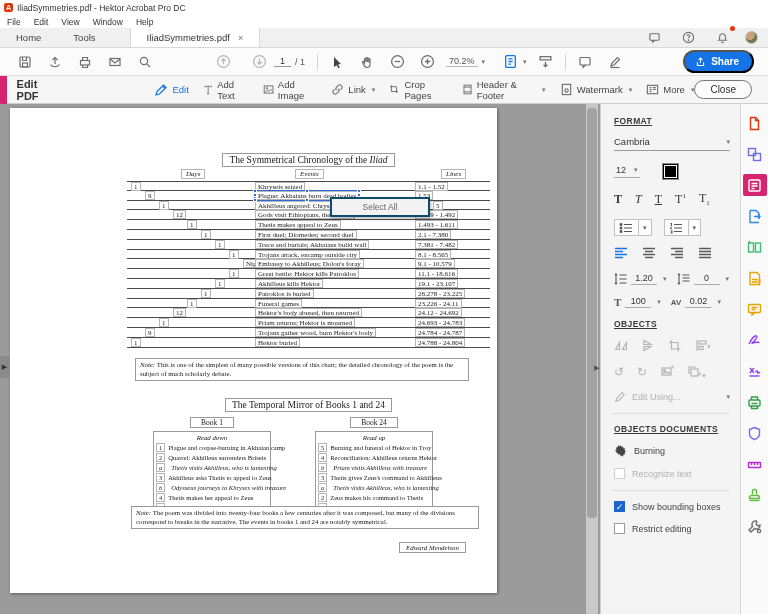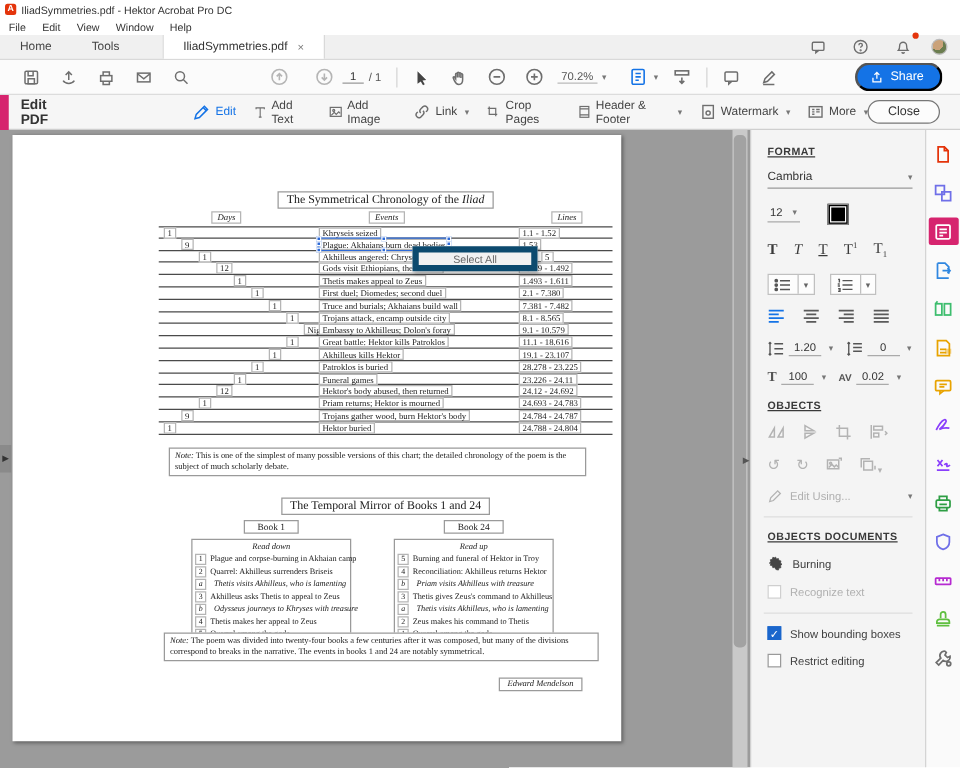--- a/index.html
+++ b/index.html
@@ -38,21 +38,21 @@
   .qi { display:flex; align-items:center; justify-content:center; width:22px; height:20px; }
   .qi svg { stroke:#6e6e6e; fill:none; stroke-width:1.2; }
   .qi.dis svg { stroke:#b5b5b5; }
   .gap8 { width:8px; } .gap14 { width:14px; }
   .vdiv { width:1px; height:16px; background:#d5d5d5; margin:0 8px; }
   .pagefield { font-size:9px; color:#555; display:flex; align-items:center; gap:4px; margin:0 4px; }
   .pagenum { border-bottom:1px solid #999; padding:0 6px; color:#333; }
   .zoomval { font-size:9px; color:#555; border-bottom:1px solid #bbb; padding:0 3px; margin-right:2px; }
   .caret { font-size:7px; color:#777; margin-left:2px; }
   .share-btn { margin-left:auto; margin-right:14px; background:#1473e6; color:#fff; font-size:10px;
-    border-radius:12px; padding:4px 13px 4px 10px; display:flex; align-items:center; gap:5px; }
+    border-radius:12px; padding:4px 13px 4px 10px; display:flex; align-items:center; gap:5px;font-weight:bold; }
   .share-btn svg { stroke:#fff; fill:none; stroke-width:1.3; }
 
   
   .editbar { position:absolute; left:0; top:76px; width:768px; height:28px; background:#f6f6f6;
     border-bottom:1px solid #cfcfcf; display:flex; align-items:center; }
   .accent { width:7px; height:28px; background:#d6246e; }
   .tool-title { font-size:11px; color:#333; font-weight:bold; margin-left:10px; }
   .editbar-tools { display:flex; align-items:center; gap:14px; margin-left:95px; }
   .etool { display:flex; align-items:center; gap:4px; font-size:9.5px; color:#444; }
   .etool svg { stroke:#6e6e6e; fill:none; stroke-width:1.2; }
@@ -77,48 +77,48 @@
   .watermark { position:absolute; top:8px; left:0; width:100%; text-align:center;
     font-family:"Liberation Sans", sans-serif; font-size:20px; font-weight:800; letter-spacing:.5px; color:#000;
     text-shadow:-1.5px -1.5px 0 #fff, 1.5px -1.5px 0 #fff, -1.5px 1.5px 0 #fff, 1.5px 1.5px 0 #fff, 0 0 1px #000; }
   .boxed { border:1px solid #9a9a9a; background:#fff; padding:1px 6px; }
   .chart-title { position:absolute; top:41px; left:0; width:100%; text-align:center; }
   .chart-title .boxed { display:inline-block; font-size:9.5px; }
   .table { position:absolute; top:61px; left:0; width:363px; }
   .thead { position:relative; height:12px; }
   .hd { position:absolute; top:0; font-size:7px; font-style:italic; border:1px solid #b5b5b5;
     padding:0 4px; height:10px; line-height:9px; background:#fff; }
-  .hd-days { left:42px; } .hd-events { left:168px; } .hd-lines { left:314px; }
+  .hd-days { left:54px; } .hd-events { left:168px; } .hd-lines { left:314px; }
   .t-row { position:relative; height:9.8px; border-bottom:1px solid #4a4a4a; }
   .t-row:first-child { border-top:1px solid #4a4a4a; }
   .cbox { position:absolute; top:0px; height:9px; line-height:8px; font-size:7px;
     border:1px solid #b5b5b5; background:#fff; padding:0 2px; white-space:nowrap; }
   .ev { left:128px; } .ln { left:288px; }
   .sel { outline:1px solid #2e6bd8; }
   .hndl { position:absolute; width:4px; height:4px; background:#2e6bd8; border:1px solid #fff; z-index:5; }
   .note-box { position:absolute; left:8px; width:334px; border:1px solid #9a9a9a; padding:2px 4px;
     font-size:6.8px; line-height:8.6px; background:#fff; }
   .note1 { top:250px; } .note2 { top:398px; left:4px; width:348px; }
   .mirror-title { position:absolute; top:286px; left:0; width:100%; text-align:center; }
   .mirror-title .boxed { display:inline-block; font-size:9.5px; }
-  .book { position:absolute; top:303px; width:128px; }
+  .book { position:absolute; top:303px; width:118px; }
   .book1 { left:26px; } .book24 { left:188px; }
   .book-title { text-align:center; margin-bottom:2px; }
   .book-title .boxed { display:inline-block; font-size:7.5px; padding:0 10px; }
   .book-body { border:1px solid #9a9a9a; background:#fff; padding:2px 2px 3px 2px; }
   .read-dir { text-align:center; font-style:italic; font-size:6.8px; margin-bottom:2px; }
   .bitem { display:flex; align-items:flex-start; margin-bottom:1px; }
   .bnum { flex:0 0 auto; border:1px solid #b5b5b5; font-size:6.3px; line-height:7px; height:9px;
     padding:0 2px; margin-right:3px; background:#fff; }
   .btxt { font-size:6.6px; line-height:9px; white-space:nowrap; }
   .btxt.it { font-style:italic; padding-left:3px; }
   .credit { position:absolute; top:428px; left:272px; }
   .credit .boxed { display:inline-block; font-size:6.8px; font-style:italic; }
   .popup { position:absolute; left:320px; top:89px; width:100px; height:20px; background:#f2f2f2;
-    border:5px solid #0c4a6e; box-shadow:1px 2px 3px rgba(0,0,0,.25); z-index:10;
+    border:2px solid #0c4a6e; box-shadow:1px 2px 3px rgba(0,0,0,.25); z-index:10;
     font-family:"Liberation Sans", sans-serif; font-size:8.5px; color:#666;
     display:flex; align-items:center; justify-content:center; }
 
   
   .rpanel { position:absolute; left:600px; top:104px; width:140px; height:510px; background:#f4f4f4;
     border-left:1px solid #d0d0d0; padding:12px 10px 0 13px; font-size:9px; color:#444; }
   .sec-h { font-size:8.5px; font-weight:bold; letter-spacing:.4px; color:#3a3a3a; margin-bottom:10px;text-decoration:underline; }
   .select-line { display:flex; align-items:center; justify-content:space-between;
     border-bottom:1px solid #999; padding-bottom:3px; margin-bottom:12px; color:#333; font-size:9.5px; }
   .row { display:flex; align-items:center; margin-bottom:11px; }

